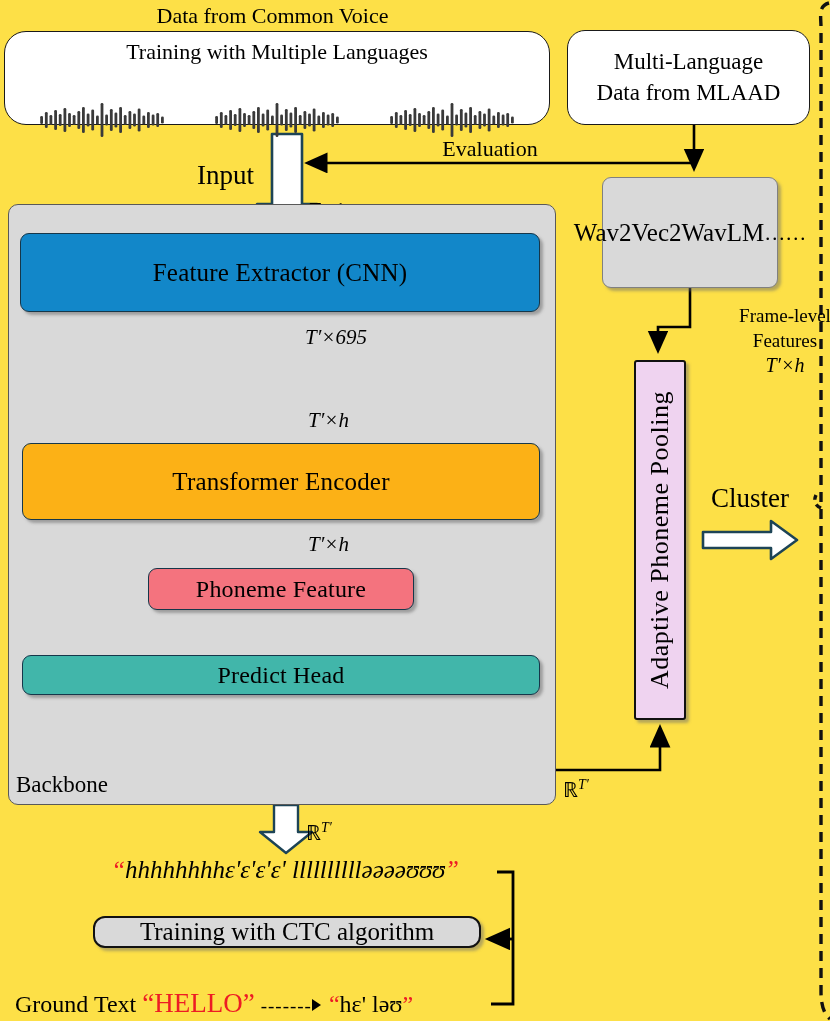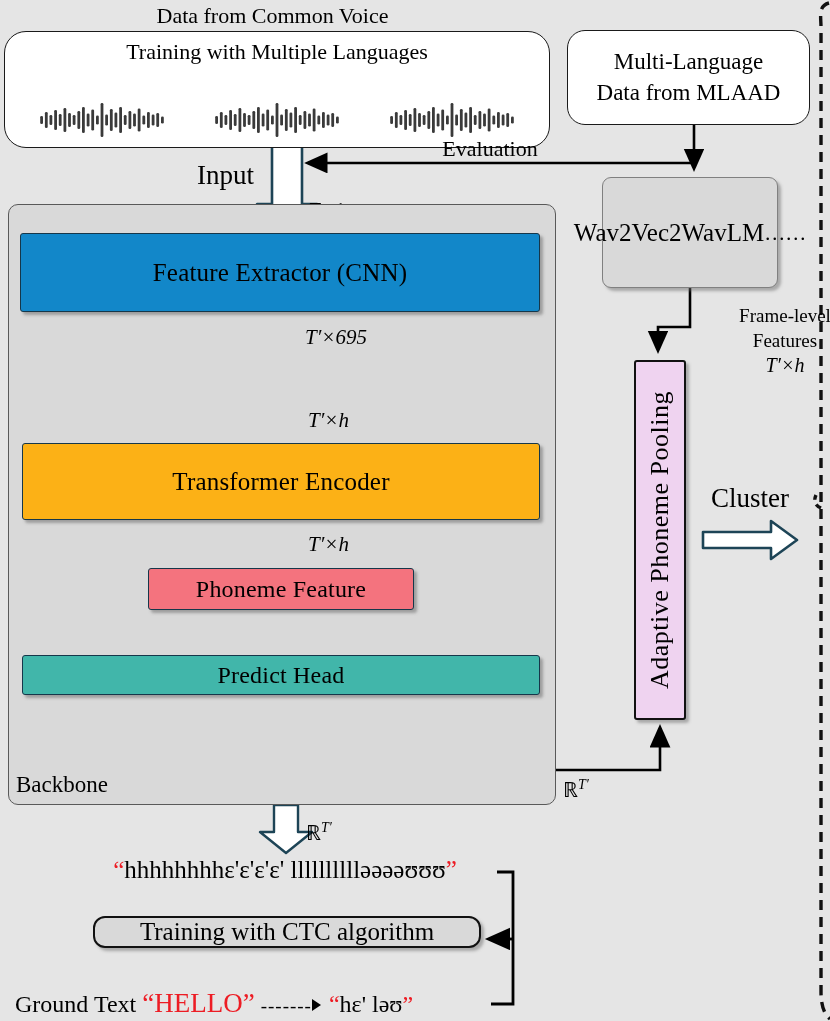--- a/index.html
+++ b/index.html
@@ -1,27 +1,27 @@
 <!DOCTYPE html>
 <html style="--arrow: #1D4456; --redtext: #ED1C24; --pink: #EFD3F0; --graybox: #D9D9D9;"><head>
 <meta charset="utf-8">
 <style>
   html,body{margin:0;padding:0;background:#fff;}
   #canvas{
-    position:relative;width:830px;height:1021px;background:#e5e5e5;
+    position:relative;width:830px;height:1021px;background:#fde047;
     font-family:"Liberation Serif",serif;color:#000;overflow:hidden;
   }
   .abs{position:absolute;}
   .ctr{text-align:center;}
   svg.overlay{position:absolute;left:0;top:0;width:830px;height:1021px;pointer-events:none;}
   .roundbox{
     position:absolute;background:#fff;border:1.7px solid #1a1a1a;border-radius:22px;box-sizing:border-box;
   }
   .block{
-    position:absolute;box-sizing:border-box;border:1.6px solid #16374A;border-radius:3px;
+    position:absolute;box-sizing:border-box;border:1.6px solid #16374A;border-radius:9px;
     display:flex;align-items:center;justify-content:center;
     box-shadow:3px 3px 3px rgba(110,110,110,.55);
     font-size:25px;letter-spacing:.2px;
   }
   .graybox{
     position:absolute;box-sizing:border-box;background:var(--graybox,#d9d9d9);
     border:1.6px solid #808080;border-radius:9px;
     box-shadow:3px 3px 3px rgba(110,110,110,.5);
     display:flex;flex-direction:row;align-items:center;justify-content:center;
   }
@@ -75,21 +75,21 @@
 
     <path d="M497,872 L513,872 L513,1004 L491,1004" stroke="#000" stroke-width="2.8" fill="none"></path>
     <path d="M513,939 L489,939" stroke="#000" stroke-width="2.8" fill="none" marker-end="url(#ah)"></path>
 
     <path d="M829,3 C818,6 821,16 821,28 L821,992 C821,1007 825,1015 830,1019" stroke="#111" stroke-width="3.4" fill="none" stroke-dasharray="10 7"></path>
     <path d="M821,508 q -9,-4 -5,-13" stroke="#111" stroke-width="3.4" fill="none" stroke-dasharray="6 5"></path>
   </svg>
 
   <div class="abs ctr" style="left:100px;top:3px;width:345px;font-size:22px;">Data from Common Voice</div>
 
-  <div class="roundbox" style="left:4px;top:31px;width:546px;height:117px;">
+  <div class="roundbox" style="left:4px;top:31px;width:546px;height:94px;">
     <div class="ctr title-line" style="margin-top:7px;">Training with Multiple Languages</div>
     <div class="wave-row">
       <svg width="130" height="40">
           <rect x="3.2" y="16" width="2.8" height="8" rx="1.3" fill="#3a3a3a"></rect>
           <rect x="7.9" y="12" width="2.8" height="16" rx="1.3" fill="#3a3a3a"></rect>
           <rect x="12.5" y="15" width="2.8" height="10" rx="1.3" fill="#3a3a3a"></rect>
           <rect x="17.2" y="10" width="2.8" height="20" rx="1.3" fill="#3a3a3a"></rect>
           <rect x="21.8" y="14" width="2.8" height="12" rx="1.3" fill="#3a3a3a"></rect>
           <rect x="26.5" y="8" width="2.8" height="24" rx="1.3" fill="#3a3a3a"></rect>
           <rect x="31.1" y="13" width="2.8" height="14" rx="1.3" fill="#3a3a3a"></rect>
@@ -222,21 +222,21 @@
     <div>Frame-level</div>
     <div>Features</div>
     <div class="dim" style="font-size:20px;">T′×h</div>
   </div>
 
   <div class="abs" style="left:634px;top:360px;width:52px;height:360px;background:var(--pink,#EFD3F0);border:2px solid #111;border-radius:3px;box-sizing:border-box;box-shadow:3px 3px 3px rgba(110,110,110,.5);"></div>
   <div class="vtext" style="left:480px;top:514px;width:360px;height:52px;">Adaptive Phoneme Pooling</div>
 
   <div class="abs ctr" style="left:698px;top:483px;width:104px;font-size:27px;">Cluster</div>
 
-  <div class="abs ctr" style="left:35px;top:856px;width:500px;font-size:25px;">
+  <div class="abs ctr" style="left:35px;top:856px;width:500px;font-size:25px;font-style:italic;">
     <span class="redq">“</span><span>hhhhhhhhɛ'ɛ'ɛ'ɛ' lllllllllləəəəʊʊʊ</span><span class="redq">”</span>
   </div>
 
   <div class="graybox" style="left:93px;top:916px;width:388px;height:32px;border:2px solid #111;border-radius:12px;font-size:25px;">
     <div>Training with CTC algorithm</div>
   </div>
 
   <div class="abs" style="left:15px;top:988px;width:500px;font-size:24px;white-space:nowrap;">
     <span>Ground Text</span>
     <span class="redq" style="font-size:27px;"><span>“</span><span>HELLO</span><span>”</span></span>

